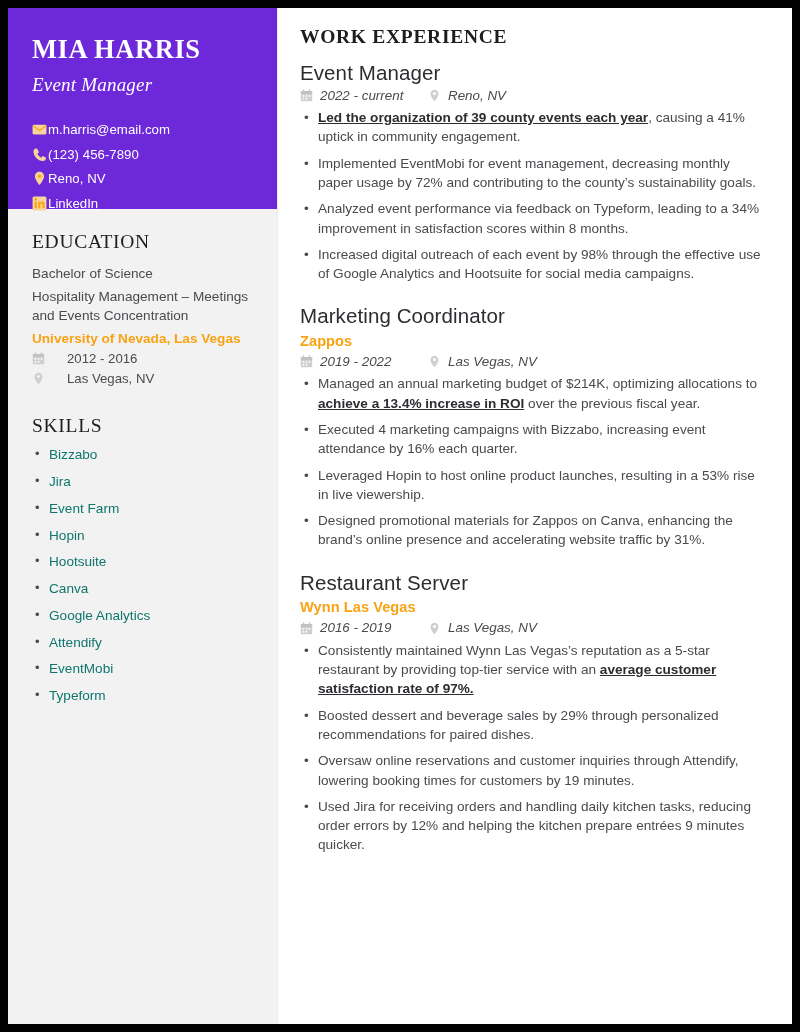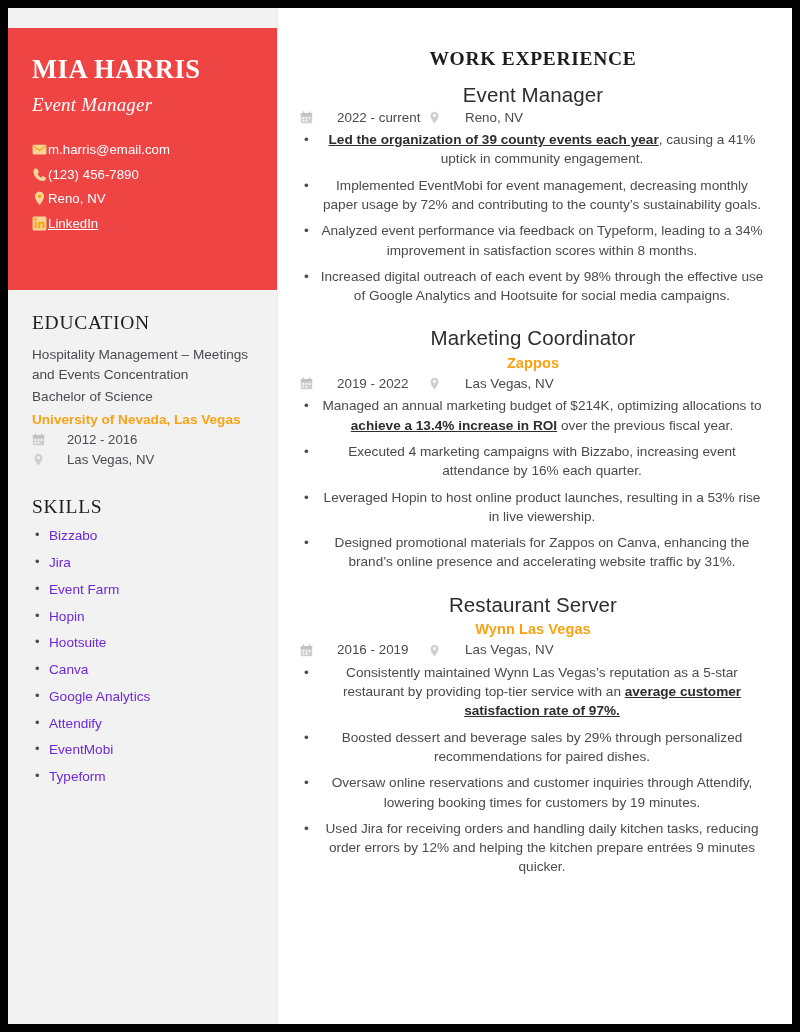--- a/index.html
+++ b/index.html
@@ -25,24 +25,23 @@
   
   .sidebar {
     width: 270px;
     flex: 0 0 270px;
     background: #f2f2f2;
     border-right: 1px solid #ebebeb;
     position: relative;
   }
 
   .sidebar-header {
-    background: #ef4444;
+    background: #6d28d9;
     padding: 26px 24px 22px 24px;
-    height: 262px;
-    margin-top: 20px;
+    height: 201px;
   }
 
   .name {
     font-family: "Liberation Serif", serif;
     font-weight: bold;
     font-size: 26.5px;
     letter-spacing: 0.6px;
     color: #ffffff;
     line-height: 1.15;
     margin-bottom: 10px;
@@ -121,40 +120,39 @@
   .meta-row .ico {
     width: 13px; height: 13px; flex: 0 0 13px;
     display: inline-flex; align-items: center; justify-content: center;
   }
 
   .skills-section { margin-top: 30px; }
   .skills-list { list-style: none; }
   .skill-item {
     position: relative;
     font-size: 13.6px;
-    color: #6d28d9;
+    color: #0f766e;
     line-height: 1.0;
     padding-left: 17px;
     margin-bottom: 13.2px;
   }
   .skill-item::before {
     content: "•";
     position: absolute;
     left: 3px;
     top: -1px;
     color: #4a4a4f;
     font-size: 13px;
   }
 
   
   .main {
     flex: 1 1 auto;
     background: #ffffff;
-    padding: 40px 26px 0 22px;
-    text-align: center;
+    padding: 18px 26px 0 22px;
   }
 
   .main-heading {
     font-family: "Liberation Serif", serif;
     font-weight: bold;
     font-size: 19.5px;
     letter-spacing: 0.7px;
     color: #1d1d1f;
     margin-bottom: 12px;
   }
@@ -183,21 +181,22 @@
     display: flex;
     align-items: center;
     font-size: 13.4px;
     color: #4a4a4f;
     line-height: 1.0;
     margin-bottom: 6px;
   }
   .job-meta .meta-cell {
     display: flex;
     align-items: center;
-    gap: 24px;
+    gap: 7px;
+    font-style: italic;
   }
   .job-meta .meta-cell.date { width: 128px; }
   .job-meta .ico {
     width: 13px; height: 13px; flex: 0 0 13px;
     display: inline-flex; align-items: center; justify-content: center;
   }
 
   .bullets { list-style: none; }
   .bullet {
     position: relative;
@@ -269,22 +268,22 @@
             <span class="contact-link">LinkedIn</span>
           </li>
         </ul>
     </div>
 
     <div class="sidebar-body">
 
       <section>
         <h2 class="side-heading">EDUCATION</h2>
         <div class="edu-block">
+          <div class="edu-line">Bachelor of Science</div>
           <div class="edu-line">Hospitality Management – Meetings and Events Concentration</div>
-          <div class="edu-line">Bachelor of Science</div>
           <div class="edu-school">University of Nevada, Las Vegas</div>
           <div class="meta-row">
             <span class="ico">
               <svg width="13" height="13" viewBox="0 0 16 16">
                   <rect x="1" y="2.5" width="14" height="12.5" rx="1" fill="#cfcfcf"></rect>
                   <rect x="1" y="2.5" width="14" height="3.4" fill="#c2c2c2"></rect>
                   <rect x="3.5" y="0.5" width="1.6" height="3" fill="#c2c2c2"></rect>
                   <rect x="10.9" y="0.5" width="1.6" height="3" fill="#c2c2c2"></rect>
                   <rect x="3.2" y="7.6" width="2" height="2" fill="#ffffff"></rect>
                   <rect x="7" y="7.6" width="2" height="2" fill="#ffffff"></rect>

